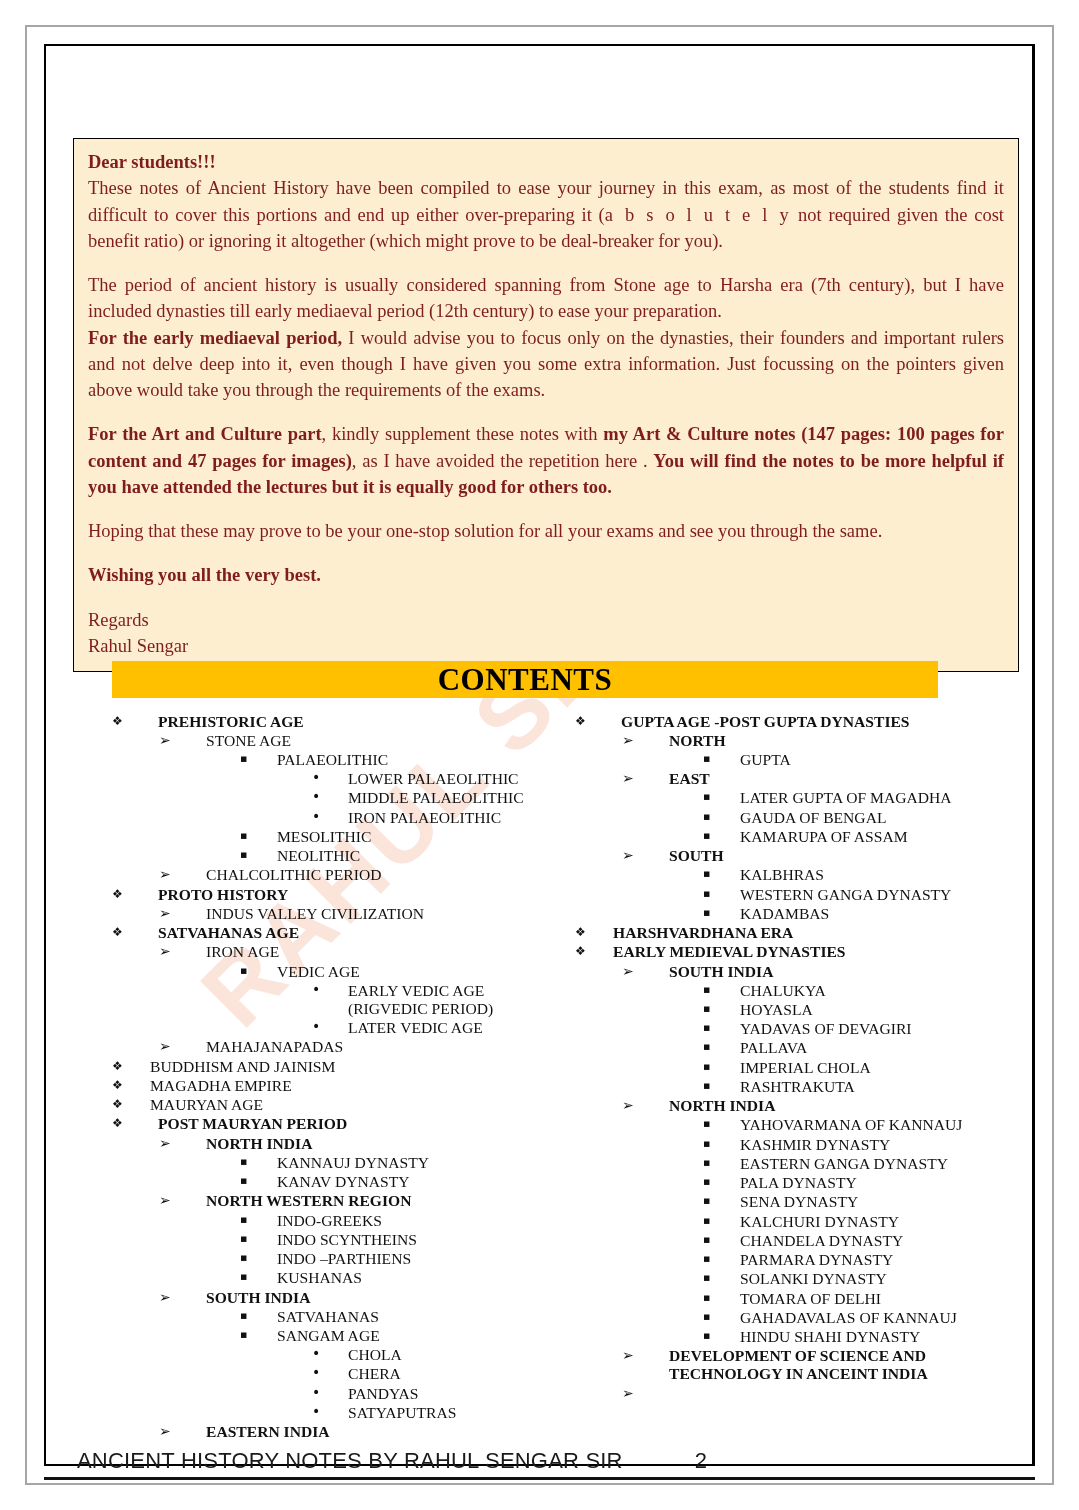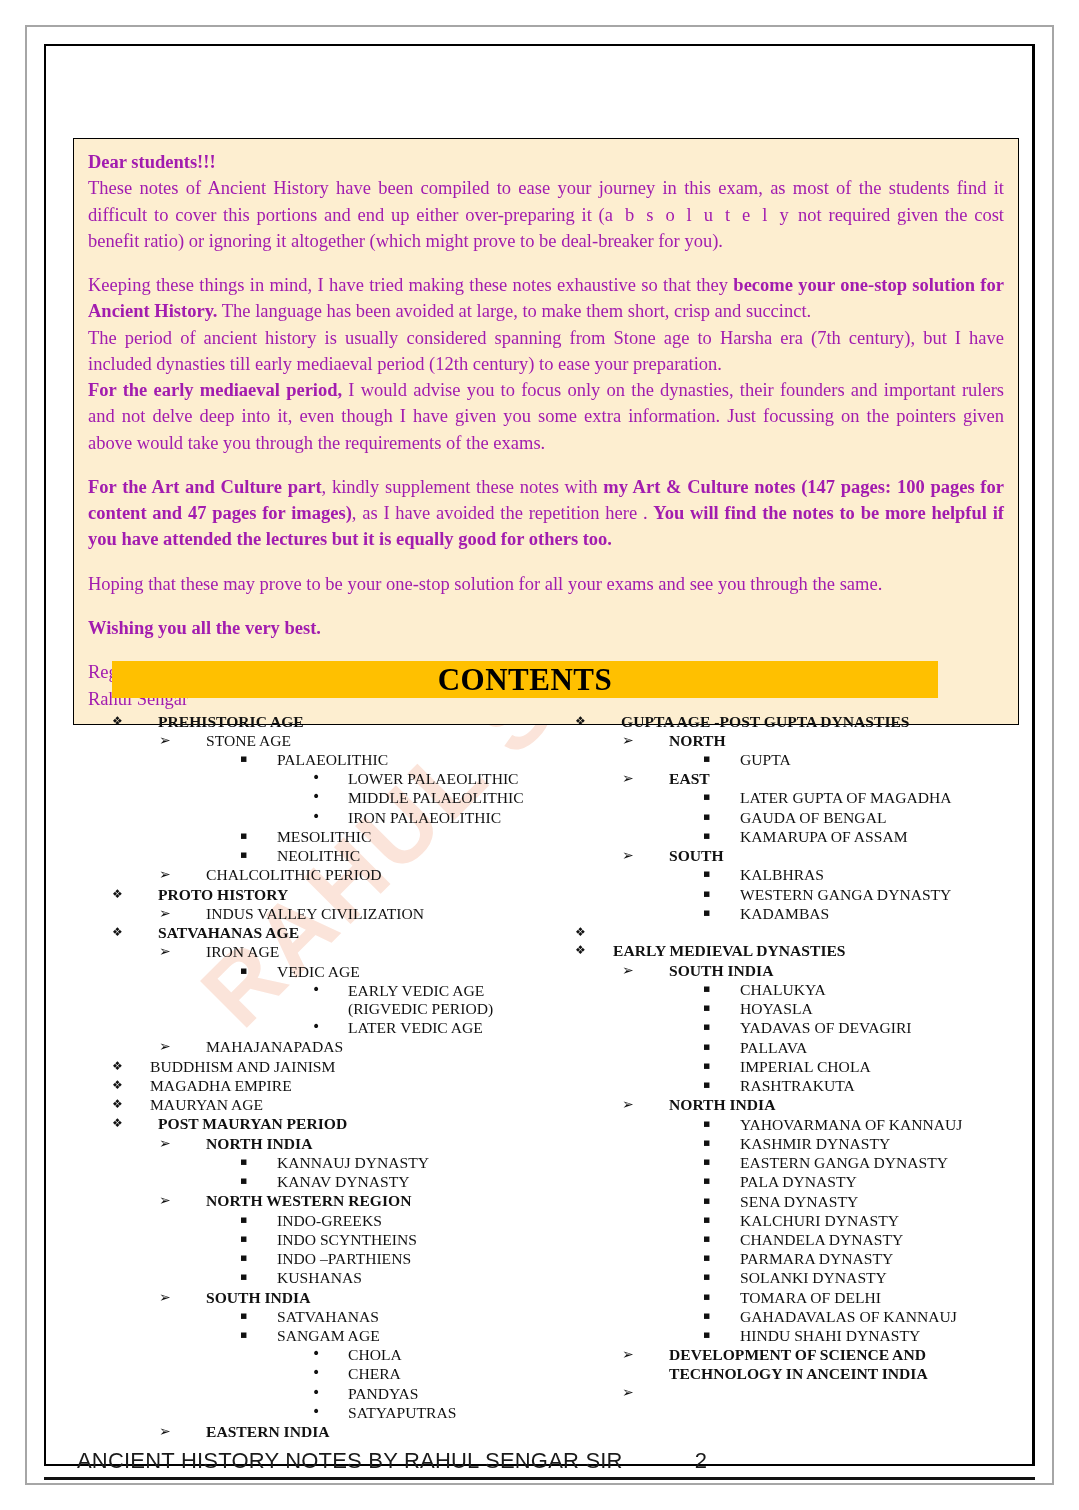--- a/index.html
+++ b/index.html
@@ -64,21 +64,21 @@
   
   .intro-box {
     position: absolute;
     left: 73px; top: 138px;
     width: 946px;
     background: #fdeed0;
     border: 1.5px solid #000000;
     padding: 10px 14px 12px 14px;
     font-size: 18.5px;
     line-height: 1.42;
-    color: #a21caf;
+    color: #7f1d1d;
     text-align: justify;
   }
   .intro-box p { margin: 0; }
   .intro-box .gap { height: 18px; }
   .intro-box b { font-weight: 700; }
   .spaced { letter-spacing: 2.6px; }
 
   
   .contents-banner {
     position: absolute;
@@ -169,21 +169,20 @@
 <div class="watermark">
   <span>RAHUL SENGAR</span>
 </div>
 
 <div class="content">
 
   <div class="intro-box">
     <p><b>Dear students!!!</b></p>
     <p><span>These notes of Ancient History have been compiled to ease your journey in this exam, as most of the students find it difficult to cover this portions and end up either over-preparing it (</span><span class="spaced">a b s o l u t e l y</span><span> not required given the cost benefit ratio) or ignoring it altogether (which might prove to be deal-breaker for you).</span></p>
     <div class="gap"></div>
-    <p><span>Keeping these things in mind, I have tried making these notes exhaustive so that they </span><b>become your one-stop solution for Ancient History.</b><span> The language has been avoided at large, to make them short, crisp and succinct.</span></p>
     <p>The period of ancient history is usually considered spanning from Stone age to Harsha era (7th century), but I have included dynasties till early mediaeval period (12th century) to ease your preparation.</p>
     <p><b>For the early mediaeval period,</b><span> I would advise you to focus only on the dynasties, their founders and important rulers and not delve deep into it, even though I have given you some extra information. Just focussing on the pointers given above would take you through the requirements of the exams.</span></p>
     <div class="gap"></div>
     <p><b>For the Art and Culture part</b><span>, kindly supplement these notes with </span><b>my Art &amp; Culture notes (147 pages: 100 pages for content and 47 pages for images)</b><span>, as I have avoided the repetition here . </span><b>You will find the notes to be more helpful if you have attended the lectures but it is equally good for others too.</b></p>
     <div class="gap"></div>
     <p>Hoping that these may prove to be your one-stop solution for all your exams and see you through the same.</p>
     <div class="gap"></div>
     <p><b>Wishing you all the very best.</b></p>
     <div class="gap"></div>
     <p>Regards</p>
@@ -385,20 +384,21 @@
         <div class="li lvl3 plain">
           <span class="marker">▪</span>
           <span class="txt">WESTERN GANGA DYNASTY</span>
         </div>
         <div class="li lvl3 plain">
           <span class="marker">▪</span>
           <span class="txt">KADAMBAS</span>
         </div>
         <div class="li lvl1 tight">
           <span class="marker">❖</span>
+          <span class="txt">HARSHVARDHANA ERA</span>
         </div>
         <div class="li lvl1 tight">
           <span class="marker">❖</span>
           <span class="txt">EARLY MEDIEVAL DYNASTIES</span>
         </div>
         <div class="li lvl2">
           <span class="marker">➢</span>
           <span class="txt">SOUTH INDIA</span>
         </div>
         <div class="li lvl3 plain">

